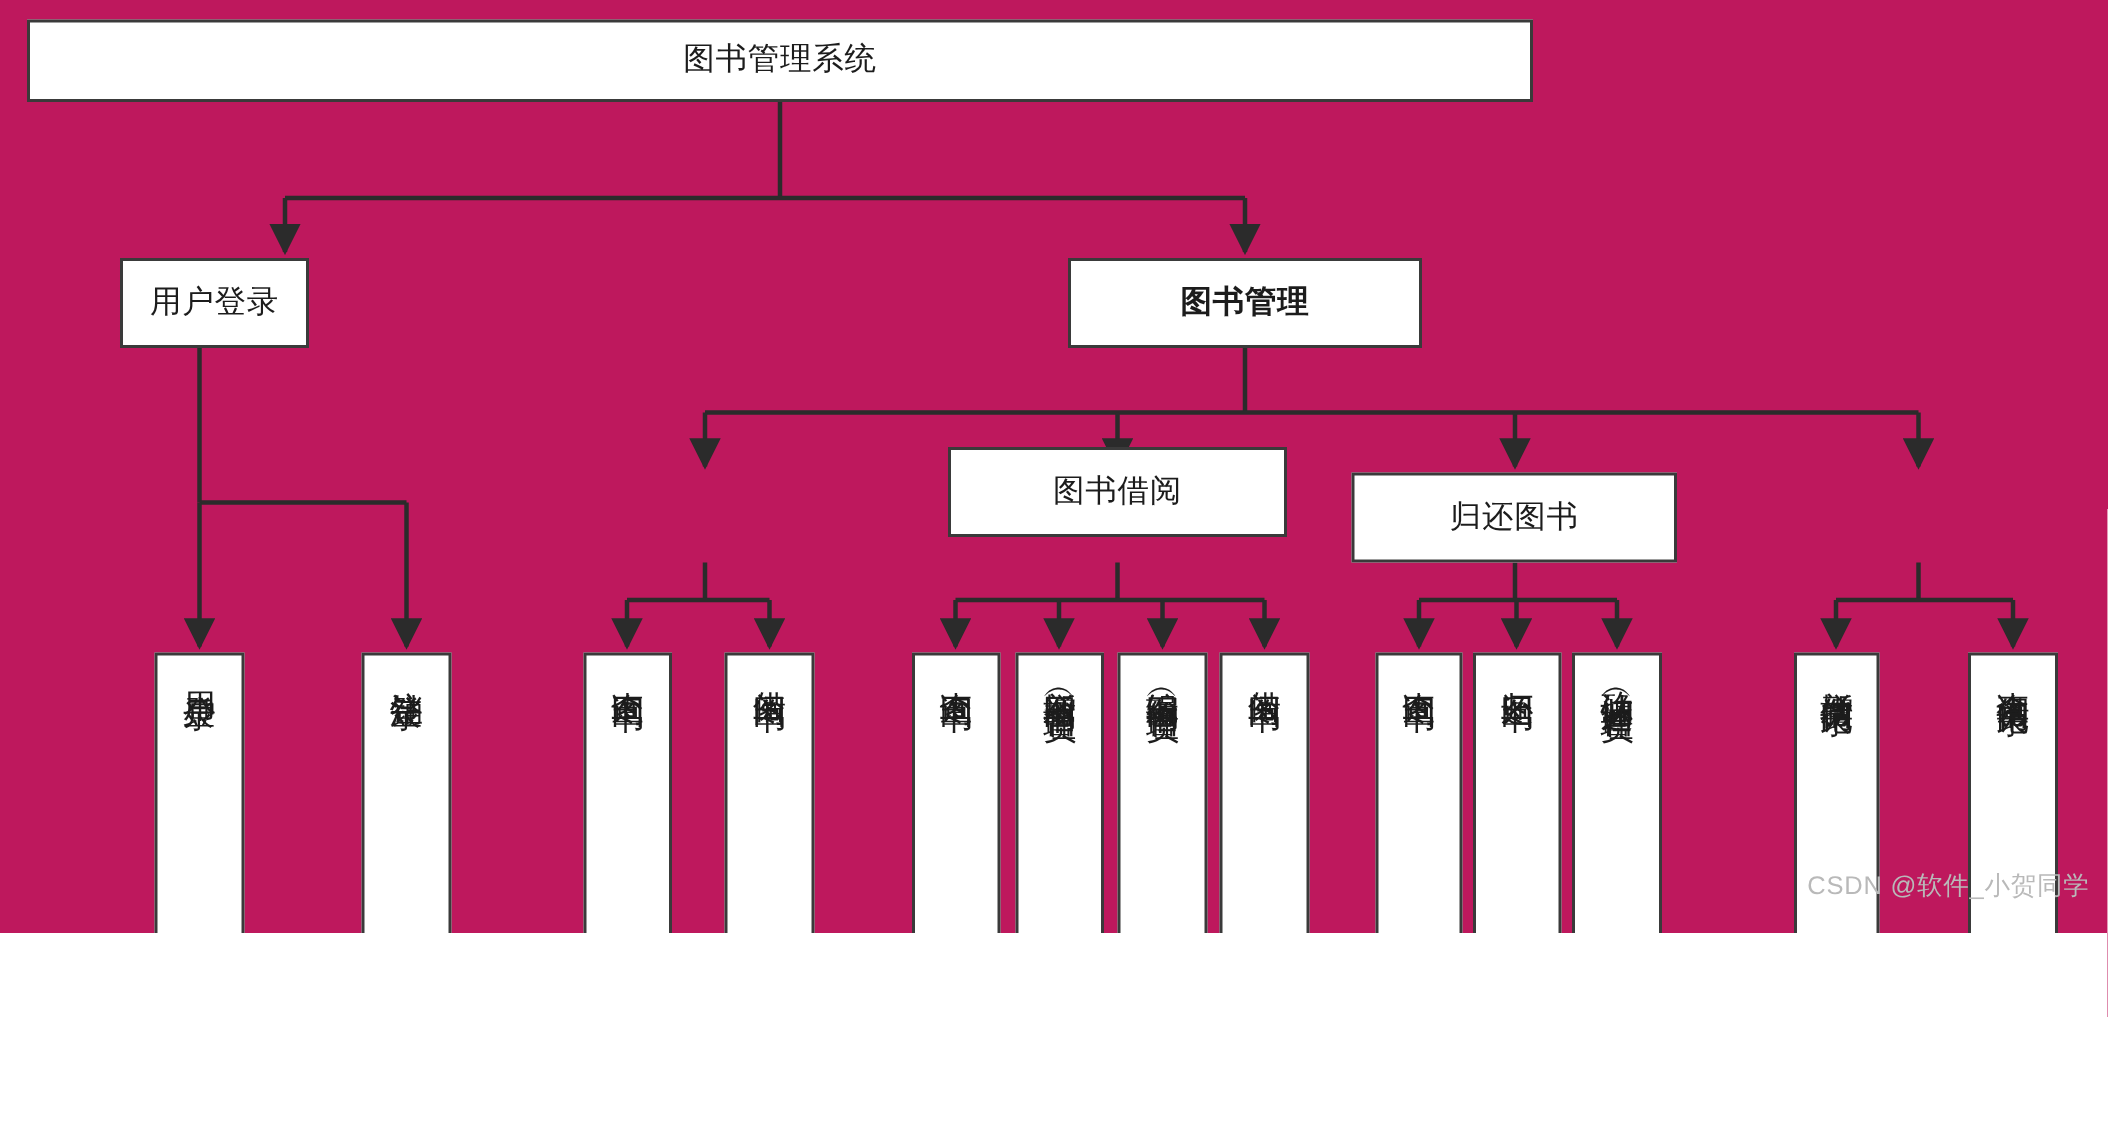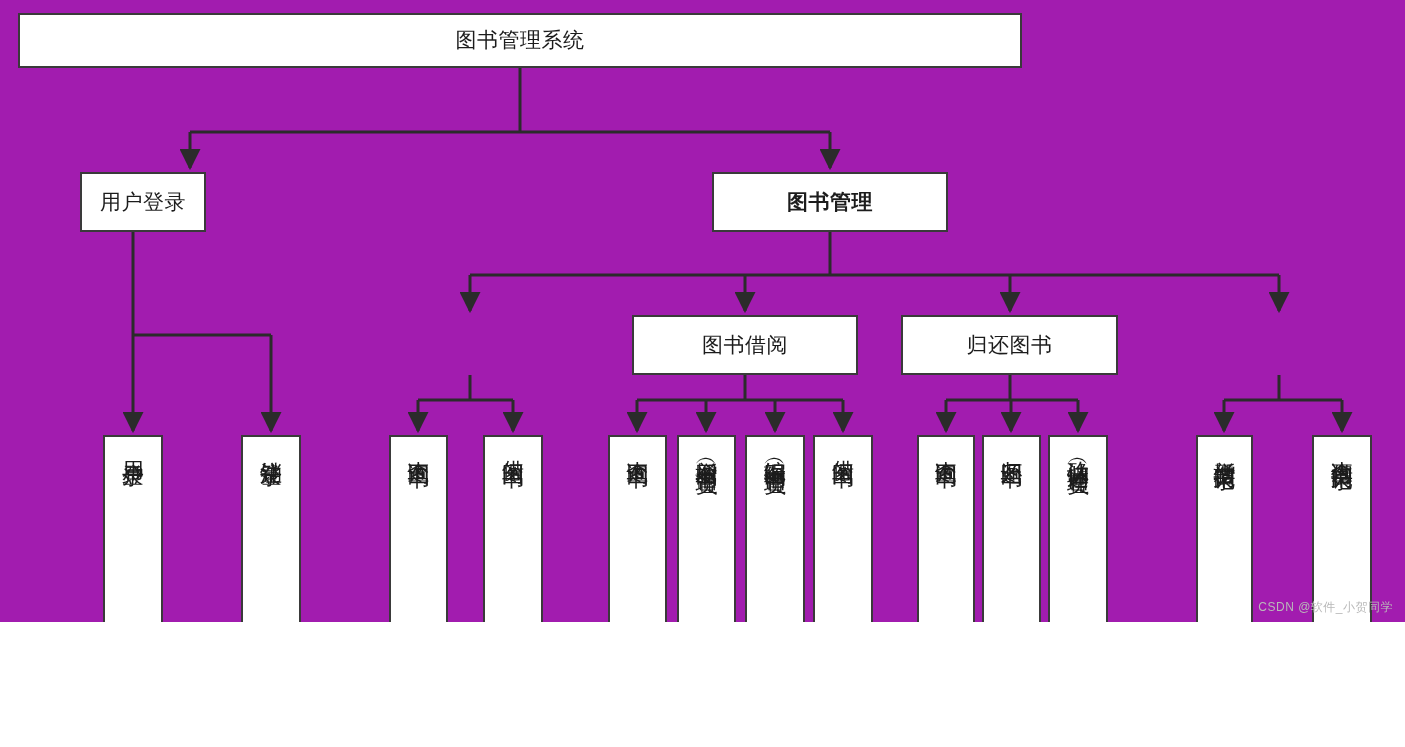--- a/index.html
+++ b/index.html
@@ -8,21 +8,21 @@
     padding: 0;
     background: #ffffff;
   }
   body {
     font-family: "Liberation Sans", "DejaVu Sans", sans-serif;
   }
   #diagram-root {
     position: relative;
     width: 1405px;
     height: 622px;
-    background: #a21caf;
+    background: #be185d;
     overflow: hidden;
   }
   #diagram-svg {
     position: absolute;
     left: 0;
     top: 0;
     width: 1405px;
     height: 747px;
   }
   .node {
@@ -54,22 +54,22 @@
     writing-mode: vertical-rl;
     text-orientation: upright;
     font-size: 22px;
     letter-spacing: 2px;
     line-height: 1;
     white-space: nowrap;
   }
   #watermark {
     position: absolute;
     right: 12px;
-    bottom: 6px;
-    font-size: 12px;
+    bottom: 20px;
+    font-size: 17px;
     color: #b9b9b9;
     letter-spacing: 0.5px;
     z-index: 3;
     white-space: nowrap;
     pointer-events: none;
     text-align: center;
   }
 </style>
 </head>
 <body>
@@ -130,21 +130,21 @@
     <span class="node-label">图书管理系统</span>
   </div>
 
   <div class="node horizontal" style="left:80px; top:172px; width:126px; height:60px;">
     <span class="node-label">用户登录</span>
   </div>
   <div class="node horizontal" style="left:712px; top:172px; width:236px; height:60px;font-weight:bold;">
     <span class="node-label">图书管理</span>
   </div>
 
-  <div class="node horizontal" style="left:632px; top:315px; width:226px; height:60px;">
+  <div class="node horizontal" style="left:632px; top:298px; width:226px; height:60px;">
     <span class="node-label">图书借阅</span>
   </div>
   <div class="node horizontal" style="left:901px; top:315px; width:217px; height:60px;">
     <span class="node-label">归还图书</span>
   </div>
 
   <div class="node vertical" style="left:103px; top:435px; width:60px; height:299px;">
     <span class="node-label">用户登录</span>
   </div>
   <div class="node vertical" style="left:241px; top:435px; width:60px; height:299px;">

